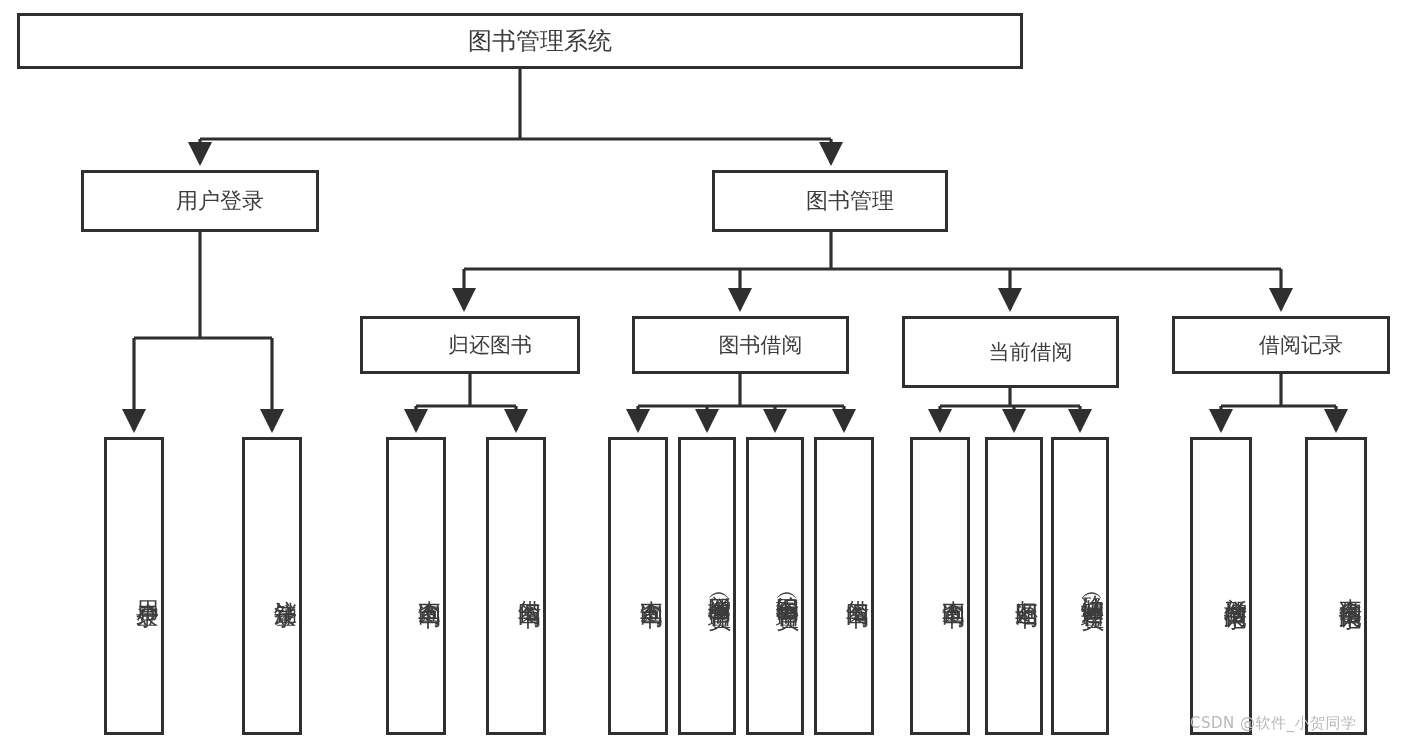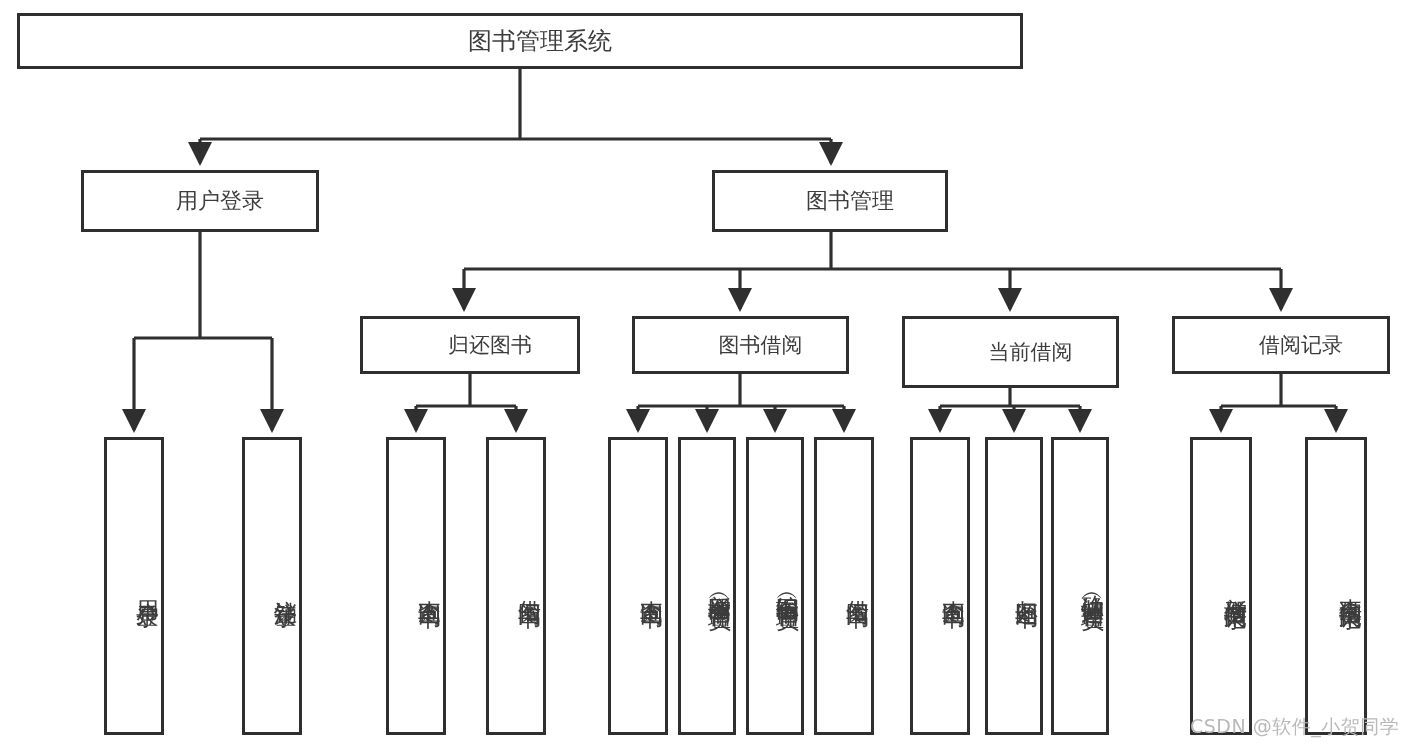--- a/index.html
+++ b/index.html
@@ -29,21 +29,21 @@
     text-orientation:upright;
     font-size:23px;
     letter-spacing:2px;
     padding:10px 0;
     align-items:flex-start;
     justify-content:center;
   }
   .node.leaf.tall{align-items:flex-start;}
   .watermark{
     position:absolute;
-    font-size:19px;
+    font-size:15px;
     color:#b9b9b9;
     white-space:nowrap;
     z-index:5;
     letter-spacing:0.5px;
   }
 </style>
 </head>
 <body>
 
 <div id="stage">

